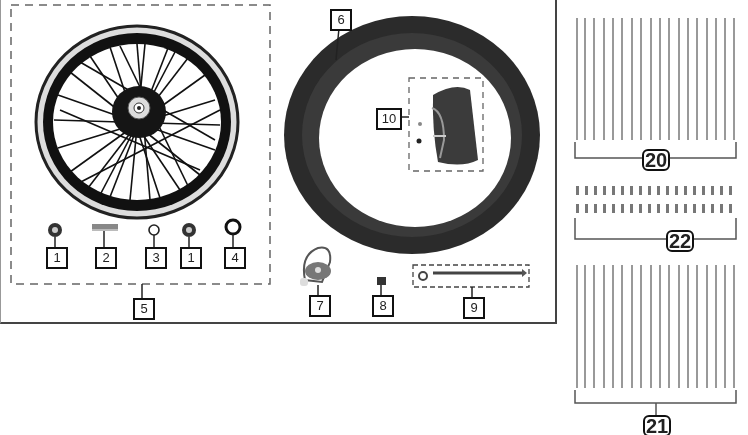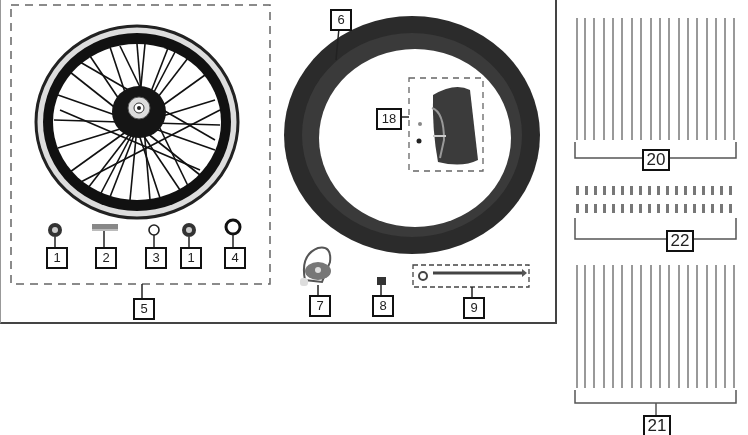--- a/index.html
+++ b/index.html
@@ -1,20 +1,20 @@
 <!DOCTYPE html>
 <html><head>
 <meta charset="utf-8">
 <style>
   html,body{margin:0;padding:0;background:#ffffff;}
   body{width:748px;height:435px;position:relative;overflow:hidden;font-family:"Liberation Sans",sans-serif;}
   .frame{position:absolute;left:0;top:0;width:554px;height:322px;border-right:2px solid #444;border-bottom:2px solid #444;border-left:1px solid #999;background:#fff;}
   .callout{position:absolute;width:18px;height:18px;border:2px solid #111;background:#fff;font-size:13px;line-height:18px;text-align:center;color:#222;box-sizing:content-box;}
   .callout.wide{width:22px;}
-  .callout.big{width:24px;font-weight:normal;font-size:17px;}
+  .callout.big{width:24px;font-weight:bold;font-size:20px;border-radius:6px;}
   svg{position:absolute;left:0;top:0;}
 </style>
 </head>
 <body>
 
 <div class="frame"></div>
 
 <svg width="748" height="435">
 
   <rect x="11" y="5" width="259" height="279" fill="none" stroke="#666" stroke-width="1.5" stroke-dasharray="8,6"></rect>
@@ -200,16 +200,16 @@
 <div class="callout" style="left:46px;top:247px;">1</div>
 <div class="callout" style="left:95px;top:247px;">2</div>
 <div class="callout" style="left:145px;top:247px;">3</div>
 <div class="callout" style="left:180px;top:247px;">1</div>
 <div class="callout" style="left:224px;top:247px;">4</div>
 <div class="callout" style="left:133px;top:298px;">5</div>
 <div class="callout" style="left:330px;top:9px;">6</div>
 <div class="callout" style="left:309px;top:295px;">7</div>
 <div class="callout" style="left:372px;top:295px;">8</div>
 <div class="callout" style="left:463px;top:297px;">9</div>
-<div class="callout wide" style="left:376px;top:108px;">18</div>
+<div class="callout wide" style="left:376px;top:108px;">10</div>
 <div class="callout big" style="left:642px;top:149px;">20</div>
 <div class="callout big" style="left:666px;top:230px;">22</div>
 <div class="callout big" style="left:643px;top:415px;">21</div>
 
 </body></html>

